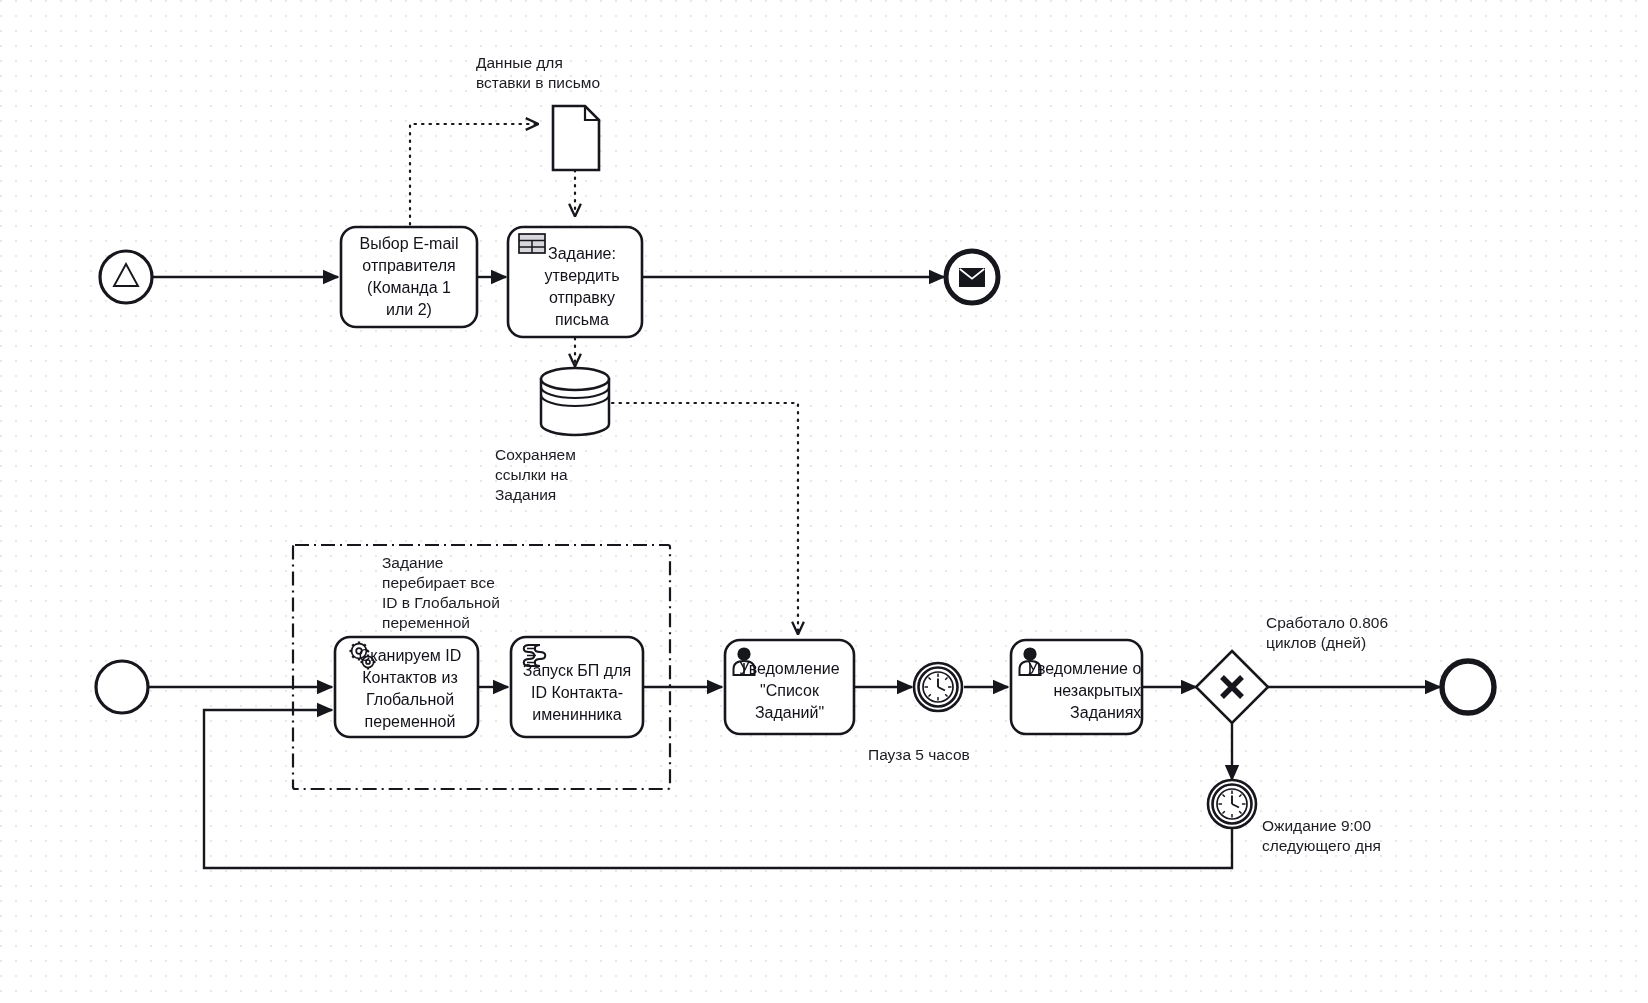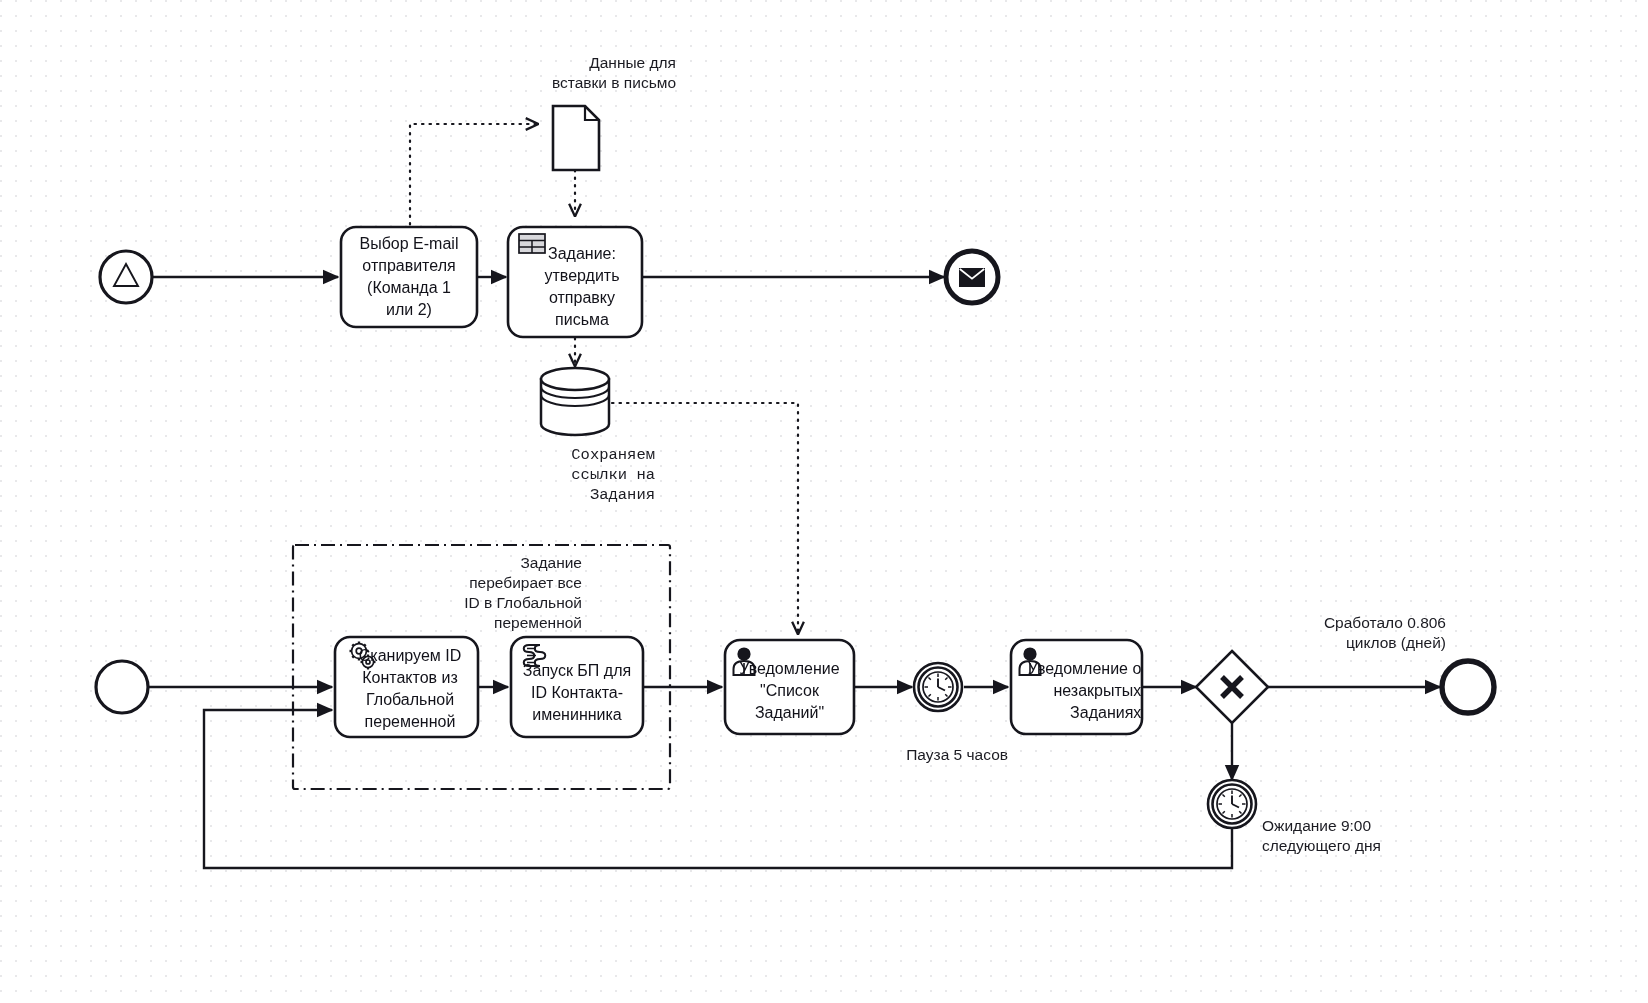--- a/index.html
+++ b/index.html
@@ -24,21 +24,21 @@
     left: 0;
     top: 0;
     width: 1648px;
     height: 1003px;
   }
   .lbl {
     position: absolute;
     color: #1b1b22;
     font-size: 15.5px;
     line-height: 20px;
-    text-align: right;
+    text-align: left;
     white-space: pre-line;
     pointer-events: none;
   }
   .tasktext {
     position: absolute;
     color: #12121a;
     font-size: 16px;
     line-height: 22px;
     text-align: center;
     white-space: pre-line;
@@ -229,21 +229,21 @@
   <div class="tasktext" style="left:341px; top:227px; width:136px; height:100px;">Выбор E-mail
 отправителя
 (Команда 1
 или 2)</div>
 
   <div class="tasktext" style="left:508px; top:236px; width:148px; height:101px;">Задание:
 утвердить
 отправку
 письма</div>
 
-  <div class="lbl" style="left:495px; top:445px; width:160px;font-family:Liberation Mono, monospace;">Сохраняем
+  <div class="lbl" style="left:495px; top:445px; width:160px;">Сохраняем
 ссылки на
 Задания</div>
 
   <div class="lbl" style="left:382px; top:553px; width:200px;">Задание
 перебирает все
 ID в Глобальной
 переменной</div>
 
   <div class="tasktext" style="left:335px; top:641px; width:150px; height:96px;">Сканируем ID
 Контактов из

